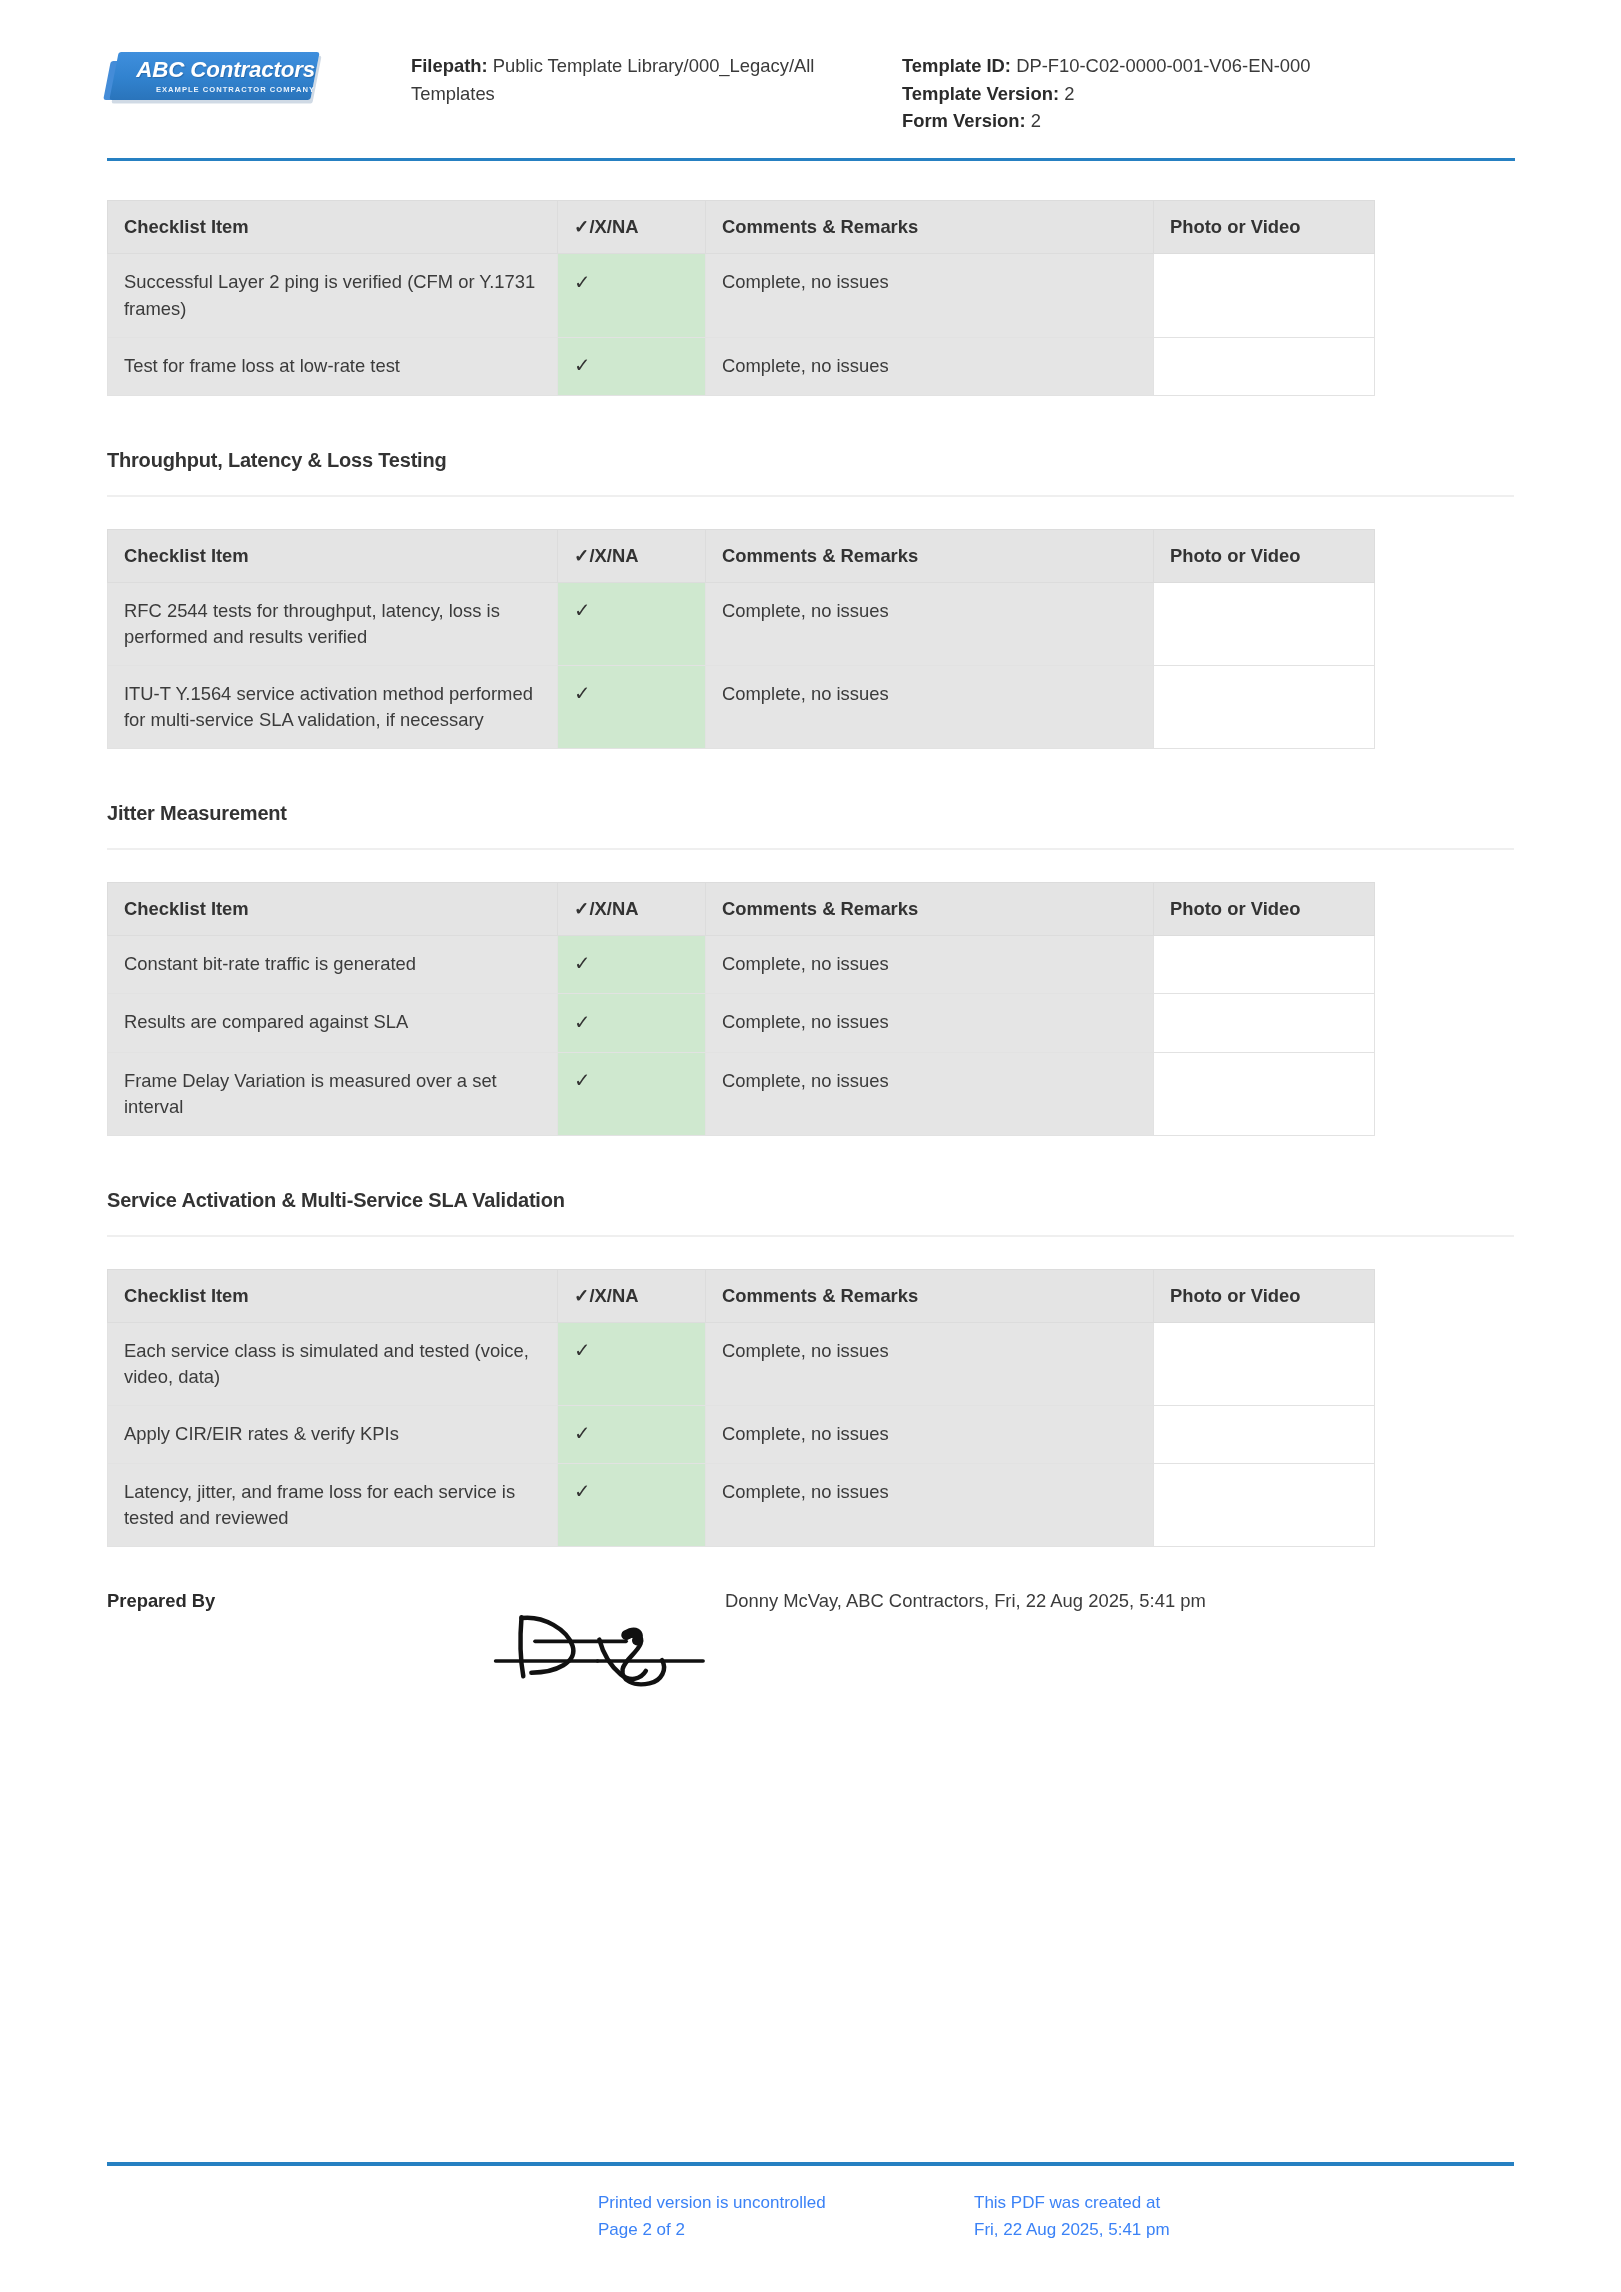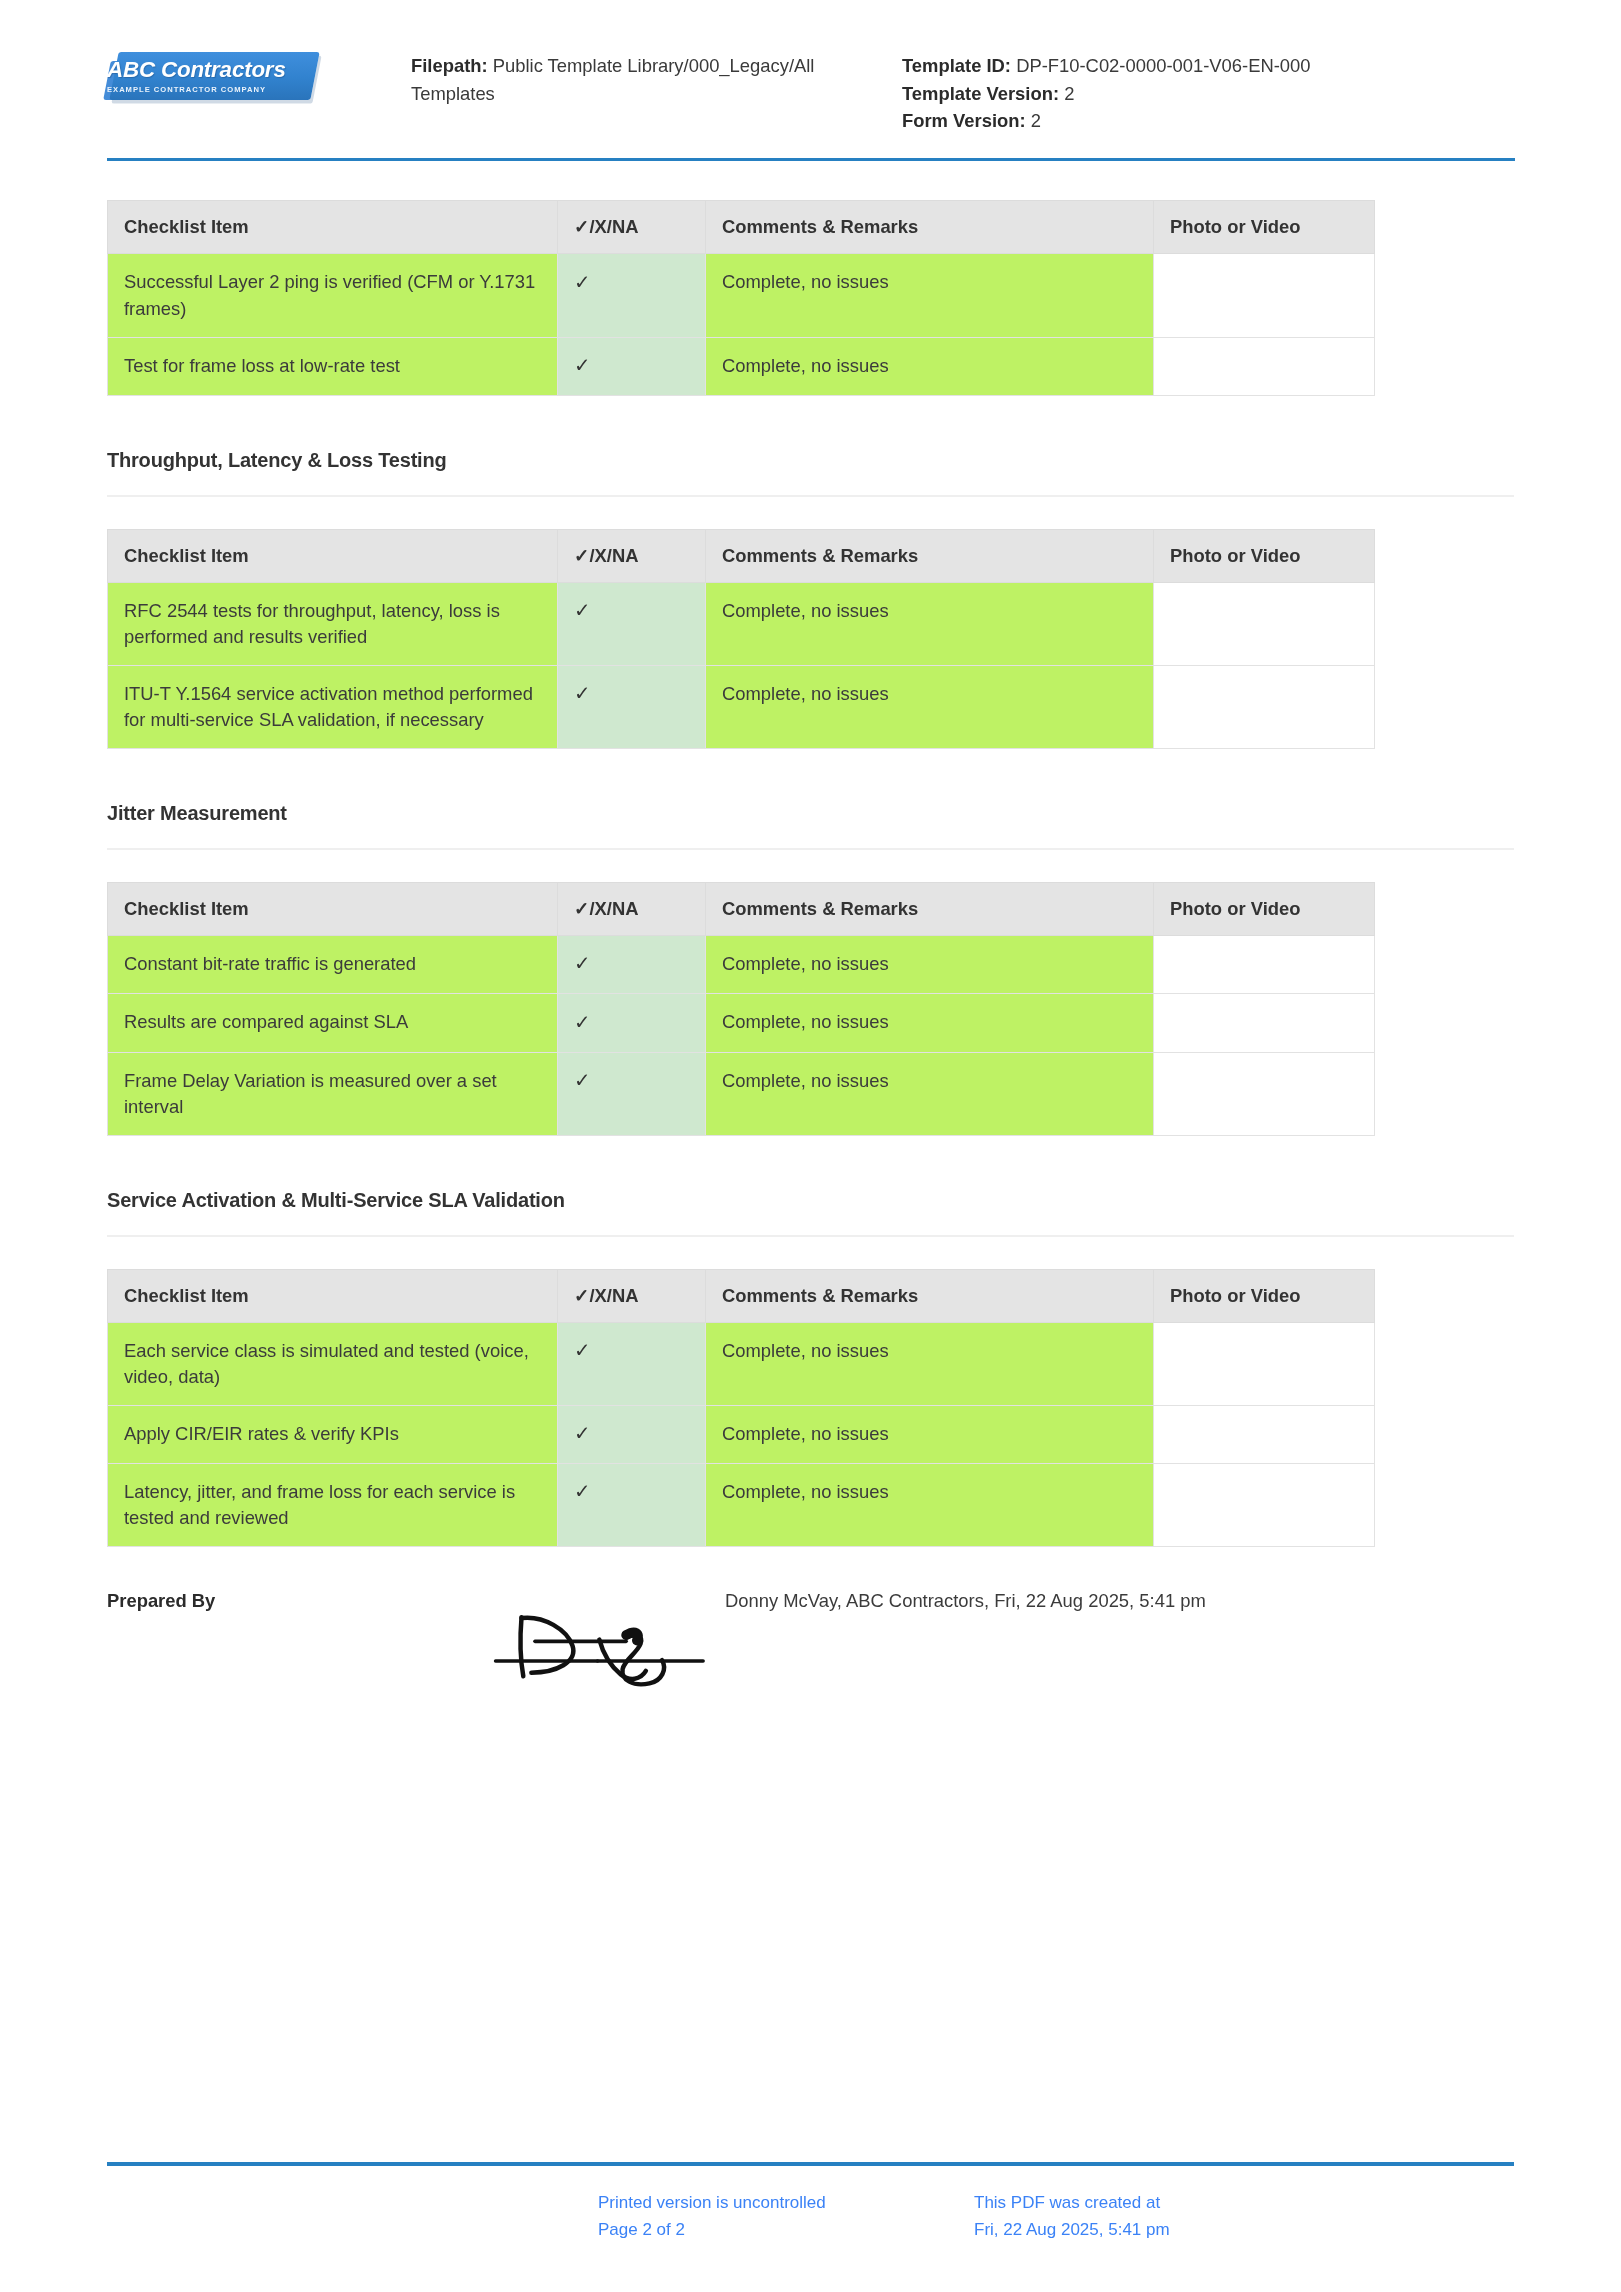--- a/index.html
+++ b/index.html
@@ -42,21 +42,21 @@
     width: 201px; height: 39px;
     background: #3a86d6;
     transform: skewX(-11deg);
     border-radius: 2.7px;
     opacity: .95;
   }
   .logo-text {
     position: absolute;
     left: 0; top: 0; width: 208px; height: 56px;
     display: flex; flex-direction: column;
-    align-items: flex-start; justify-content: center;
+    align-items: flex-end; justify-content: center;
     z-index: 4;
   }
   .logo-main {
     font-size: 22.4px;
     font-weight: bold;
     font-style: italic;
     color: #ffffff;
     letter-spacing: -0.2px;
     line-height: 1;
     text-shadow: 0.9px 0.9px 0.9px rgba(20,60,110,.35);
@@ -123,21 +123,21 @@
     vertical-align: middle;
     height: 48px;
   }
   table.checklist td {
     font-size: 18.4px;
     color: #3b3b3b;
     padding: 15px 16px;
     border: 0.9px solid #e2e2e2;
     vertical-align: top;
     line-height: 1.42;
-    background: #bef264;
+    background: #e5e5e5;
   }
   table.checklist td.mark {
     background: #cfe8cf;
     font-size: 19.7px;
     color: #333333;
     padding-top: 14.3px;
   }
   table.checklist td.photo { background: #ffffff; }
 
   

